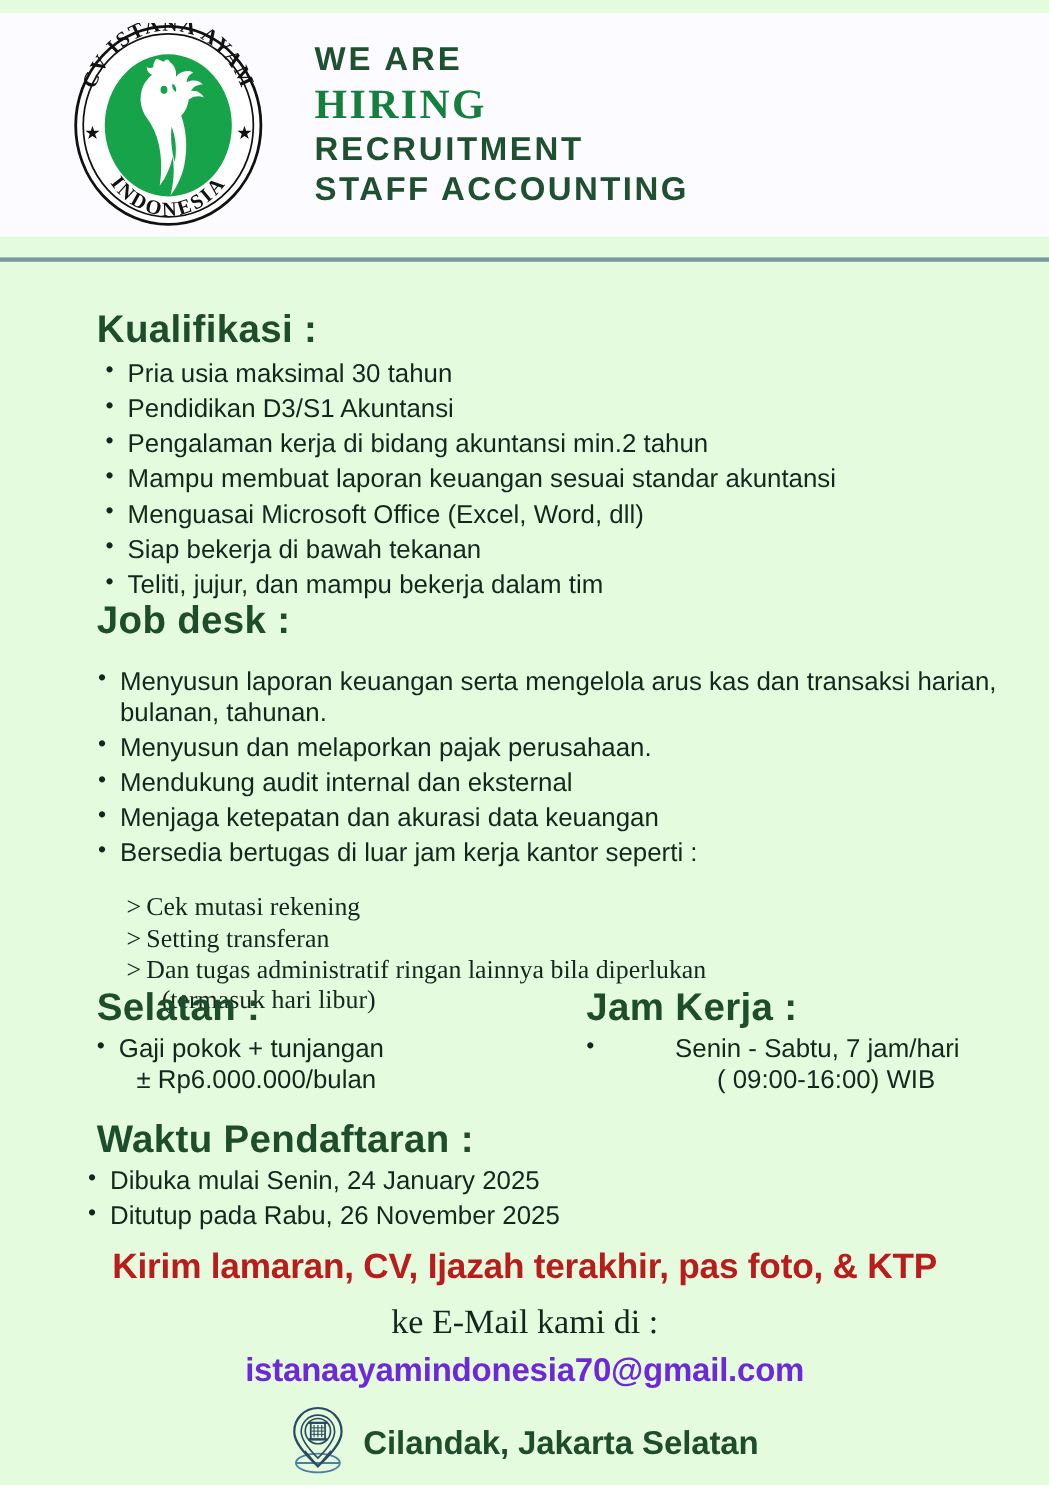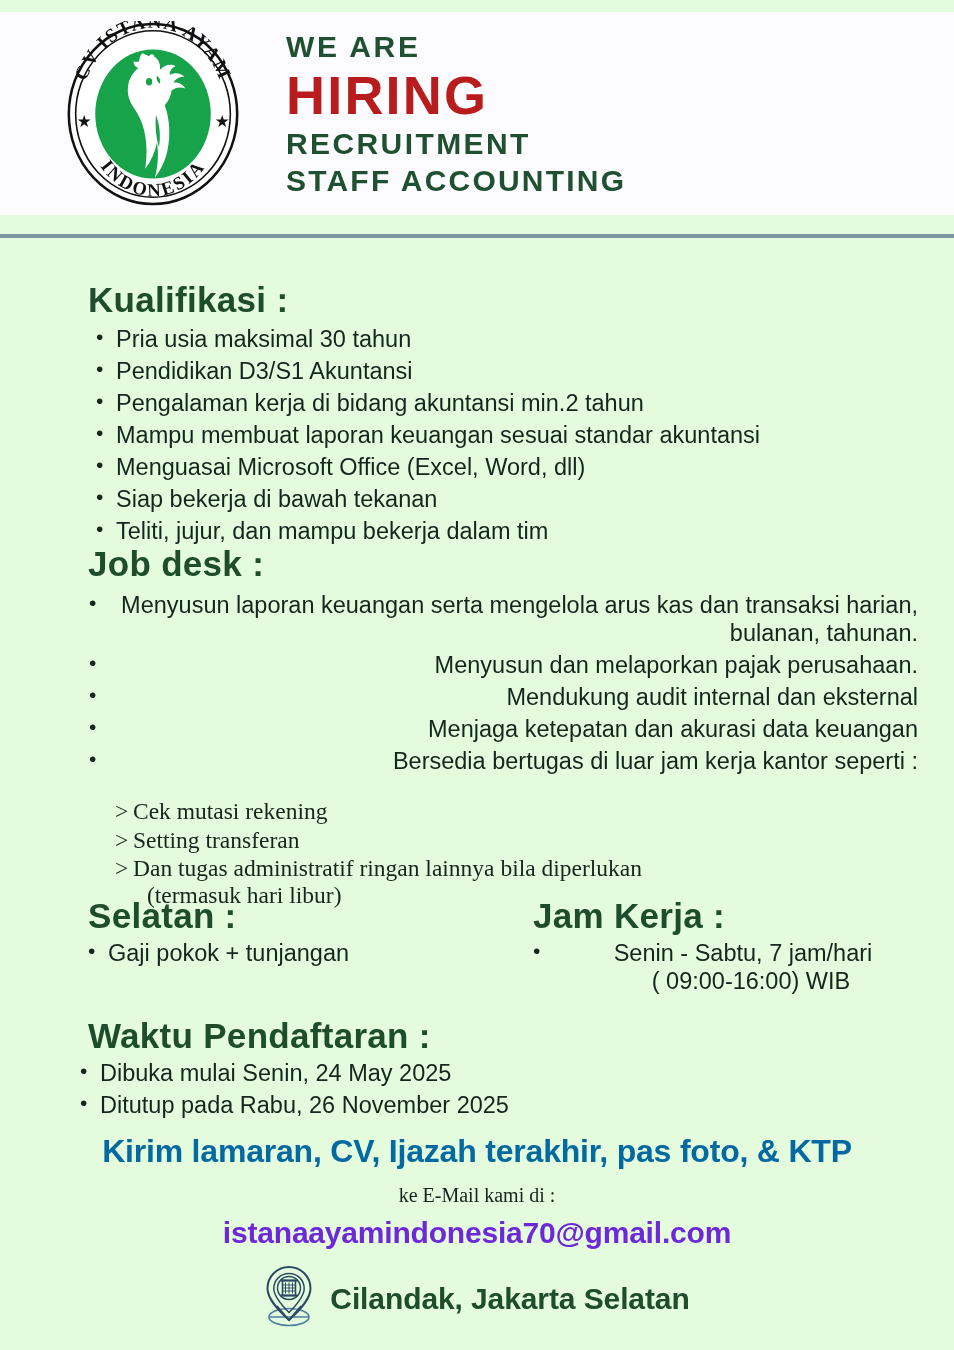--- a/index.html
+++ b/index.html
@@ -61,25 +61,25 @@
 
   .t-weare {
     font-family: "Liberation Sans", sans-serif;
     font-weight: bold;
     font-size: 30px;
     letter-spacing: 2.6px;
     color: #1f5130;
     margin-bottom: 6px;
   }
   .t-hiring {
-    font-family: Liberation Sans, sans-serif;
-    font-weight: bold;
-    font-size: 54px;
+    font-family: Liberation Serif, serif;
+    font-weight: bold;
+    font-size: 38px;
     letter-spacing: 2.2px;
-    color: #b91c1c;
+    color: #15803d;
     margin-bottom: 7px;
   }
   .t-recruit {
     font-family: "Liberation Sans", sans-serif;
     font-weight: bold;
     font-size: 30px;
     letter-spacing: 2.4px;
     color: #1f5130;
     margin-bottom: 7px;
   }
@@ -162,21 +162,21 @@
   .sub-cont {
     display: block;
     padding-left: 14px;
   }
 
   
   #sec-kualifikasi { position: absolute; left: 88px; top: 42px; width: 800px; }
   #kual-list { margin-top: 6px; margin-left: 2px; }
 
   #sec-jobdesk { position: absolute; left: 88px; top: 306px; width: 830px; }
-  #job-list { margin-top: 8px; margin-left: -5px; text-align: right; }
+  #job-list { margin-top: 22px; margin-left: -5px; }
   #job-sub { margin-top: 22px; margin-left: 27px; }
 
   #sec-benefit { position: absolute; left: 88px; top: 658px; width: 400px; }
   #benefit-list { margin-top: 4px; margin-left: -6px; }
 
   #sec-jamkerja { position: absolute; left: 533px; top: 658px; width: 400px; }
   #jam-list { margin-top: 4px; margin-left: -6px; text-align: center; }
 
   #sec-waktu { position: absolute; left: 88px; top: 778px; width: 700px; }
   #waktu-list { margin-top: 4px; margin-left: -14px; }
@@ -188,26 +188,26 @@
     position: absolute;
     left: 0;
     top: 895px;
     width: 954px;
     text-align: center;
   }
   .f-kirim {
     font-family: "Liberation Sans", sans-serif;
     font-weight: bold;
     font-size: 32px;
-    color: #0369a1;
+    color: #b91c1c;
     letter-spacing: -0.2px;
   }
   .f-ke {
     font-family: "Liberation Serif", serif;
-    font-size: 20px;
+    font-size: 31px;
     color: #15261c;
     margin-top: 14px;
   }
   .f-email {
     font-family: "Liberation Sans", sans-serif;
     font-weight: bold;
     font-size: 30px;
     color: #6d28d9;
     margin-top: 9px;
     letter-spacing: -0.2px;
@@ -314,38 +314,39 @@
           <span class="sub-cont">(termasuk hari libur)</span>
         </li>
       </ul>
     </div>
 
     <div id="sec-benefit">
       <div class="sec-heading">Selatan :</div>
       <ul class="bullets" id="benefit-list">
         <li>
           <span>Gaji pokok + tunjangan</span>
+          <span class="wrap-2nd">± Rp6.000.000/bulan</span>
         </li>
       </ul>
     </div>
 
     <div id="sec-jamkerja">
       <div class="sec-heading">Jam Kerja  :</div>
       <ul class="bullets" id="jam-list">
         <li>
           <span>Senin - Sabtu, 7 jam/hari</span>
           <span class="wrap-2nd">( 09:00-16:00) WIB</span>
         </li>
       </ul>
     </div>
 
     <div id="sec-waktu">
       <div class="sec-heading">Waktu Pendaftaran :</div>
       <ul class="bullets" id="waktu-list">
-        <li>Dibuka mulai Senin, 24 May 2025</li>
+        <li>Dibuka mulai Senin, 24 January 2025</li>
         <li>Ditutup pada Rabu, 26 November 2025</li>
       </ul>
     </div>
 
     <div class="footer">
       <div class="f-kirim">Kirim lamaran, CV, Ijazah terakhir, pas foto, &amp; KTP</div>
       <div class="f-ke">ke E-Mail kami di :</div>
       <div class="f-email">istanaayamindonesia70@gmail.com</div>
       <div class="f-loc">
         <span>

